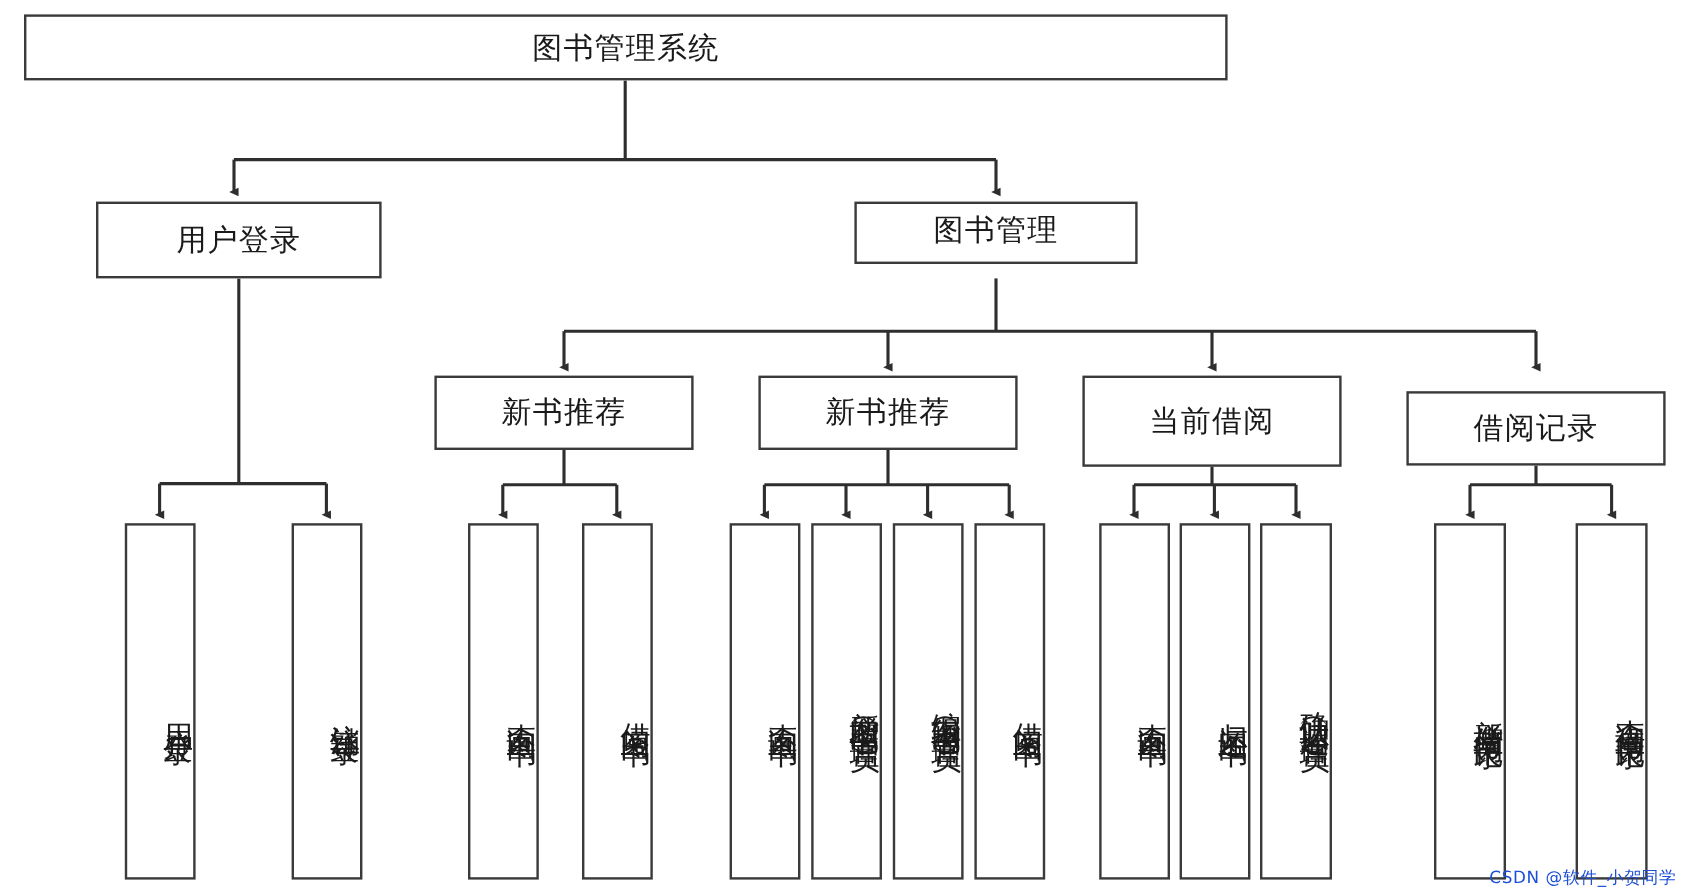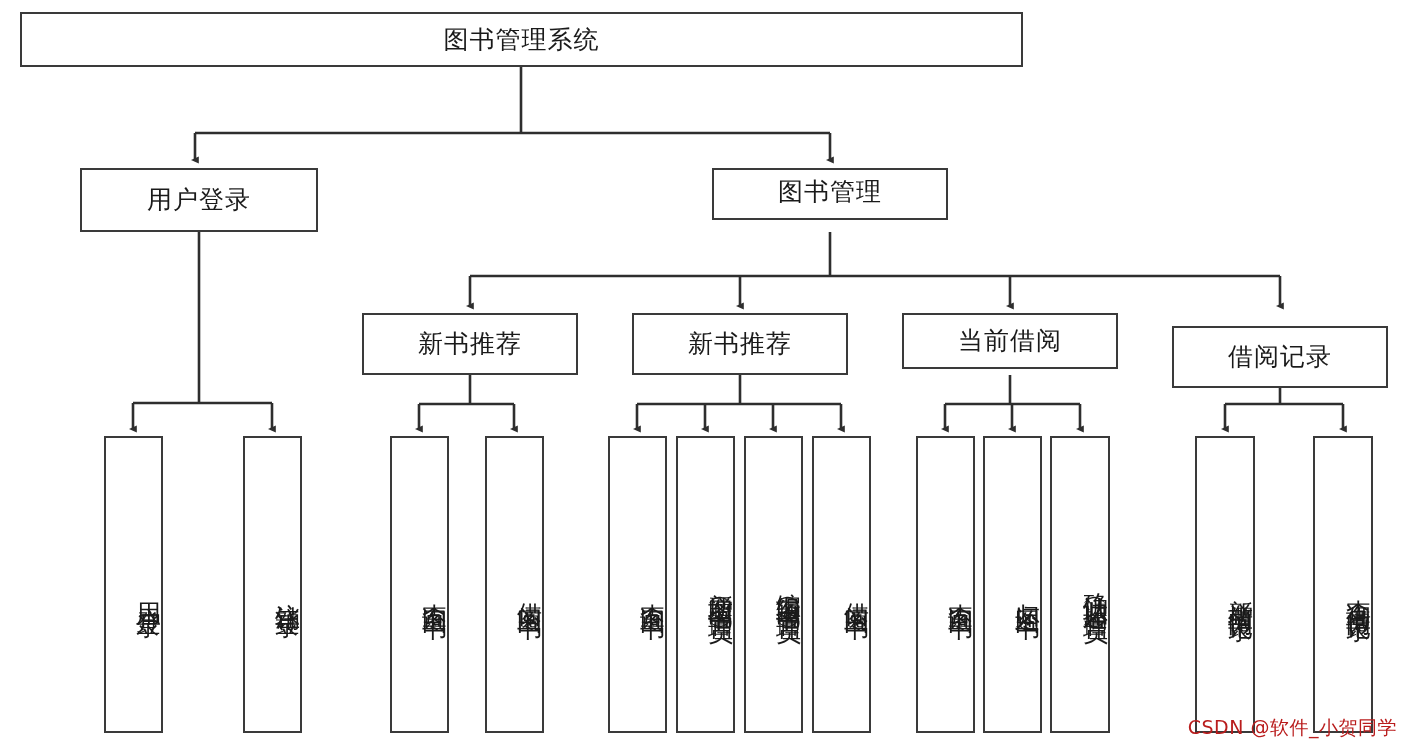--- a/index.html
+++ b/index.html
@@ -51,22 +51,22 @@
     justify-content: center;
   }
   .node .lbl {
     display: block;
     white-space: pre;
   }
   .watermark {
     position: absolute;
     right: 8px;
     bottom: 6px;
-    font-size: 19px;
-    color: #b91c1c;
+    font-size: 14px;
+    color: #1d4ed8;
     letter-spacing: 0.5px;
     white-space: nowrap;
   }
 </style>
 </head>
 <body>
 
 <div id="canvas">
 
   <svg class="edges" viewBox="0 0 1405 747">
@@ -129,21 +129,21 @@
   <div class="node horiz" style="left:712px; top:168px; width:236px; height:52px;font-family:Liberation Mono, monospace;">
     <span class="lbl">图书管理</span>
   </div>
 
   <div class="node horiz" style="left:362px; top:313px; width:216px; height:62px;">
     <span class="lbl">新书推荐</span>
   </div>
   <div class="node horiz" style="left:632px; top:313px; width:216px; height:62px;">
     <span class="lbl">新书推荐</span>
   </div>
-  <div class="node horiz" style="left:902px; top:313px; width:216px; height:56px;">
+  <div class="node horiz" style="left:902px; top:313px; width:216px; height:76px;">
     <span class="lbl">当前借阅</span>
   </div>
   <div class="node horiz" style="left:1172px; top:326px; width:216px; height:62px;">
     <span class="lbl">借阅记录</span>
   </div>
 
   <div class="node vert" style="left:104px; top:436px; width:59px; height:297px;">
     <span class="lbl">用户登录</span>
   </div>
   <div class="node vert" style="left:243px; top:436px; width:59px; height:297px;">

